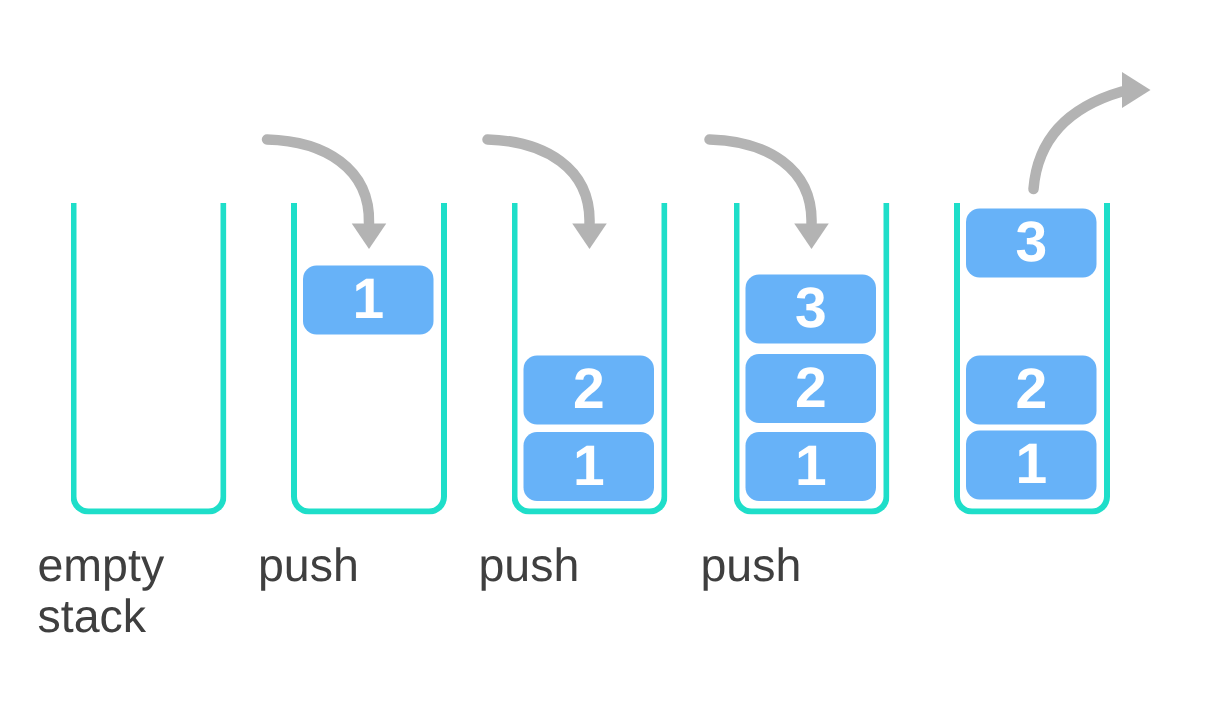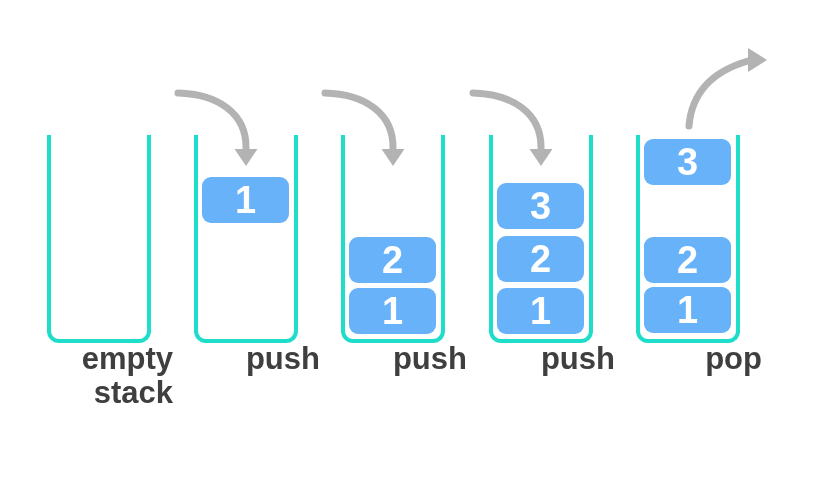--- a/index.html
+++ b/index.html
@@ -34,26 +34,26 @@
   .block {
     position: absolute; left: 8px;
     width: 87px; height: 46px;
     border-radius: 9px;
     background: var(--blue, #67b2f8);
     color: var(--blocktext, #ffffff);
     font-size: 38px; font-weight: bold;
     line-height: 47px; text-align: center;
   }
   .op-label {
-    position: absolute; left: -22px; top: 342px;
+    position: absolute; left: -22px; top: 360px;
     width: 148px;
-    text-align: right;
+    text-align: left;
     color: var(--labeltext, #3f3f3f);
     font-size: 31px; line-height: 34px;
-    font-weight: bold;
+    font-weight: normal;
   }
 </style>
 </head>
 <body>
 
 <div class="stage">
   <svg class="arrows" width="814" height="482" viewBox="0 0 814 482">
       <path d="M 178 93 C 216 94 247 112 246 149" fill="none" stroke="#b3b3b3" stroke-width="7" stroke-linecap="round"></path>
       <polygon points="234.5,149 257.5,149 246,166" fill="#b3b3b3"></polygon>
       <path d="M 325 93 C 363 94 394 112 393 149" fill="none" stroke="#b3b3b3" stroke-width="7" stroke-linecap="round"></path>
@@ -85,18 +85,17 @@
   <div class="panel" id="panel-3" style="left:489px">
     <div class="cup"></div>
     <div class="op-label">push</div>
   <div class="block" style="top: 183px;">3</div>
       <div class="block" style="top: 236px;">2</div>
       <div class="block" style="top: 288px;">1</div>
     </div>
 
   <div class="panel" id="panel-4" style="left:636px">
     <div class="cup"></div>
-    <div class="op-label">pop</div>
   <div class="block" style="top: 139px;">3</div>
       <div class="block" style="top: 237px;">2</div>
       <div class="block" style="top: 287px;">1</div>
     </div>
 </div>
 
 </body></html>

